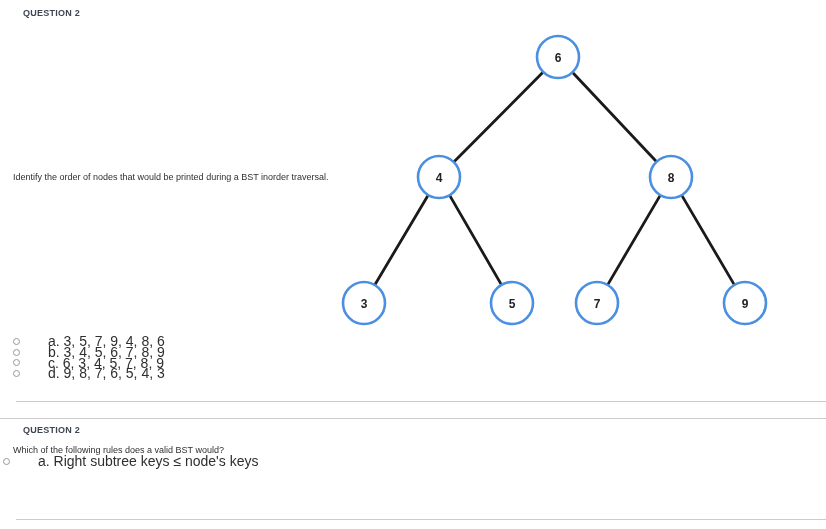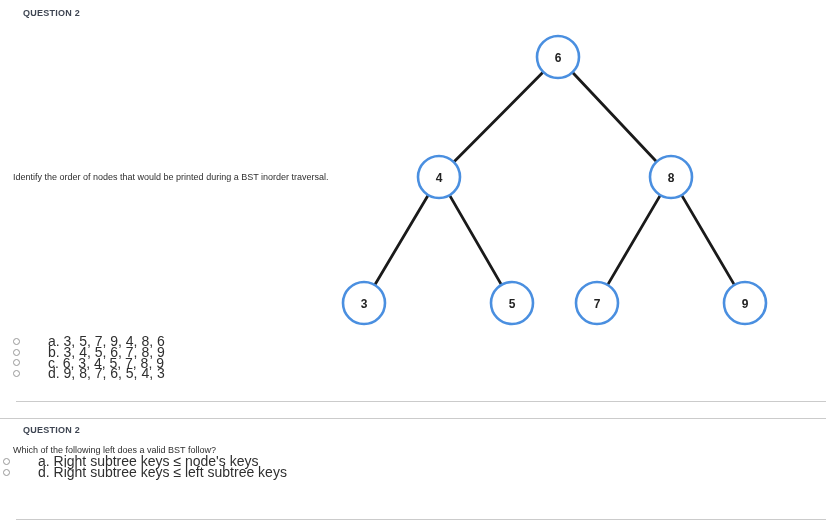--- a/index.html
+++ b/index.html
@@ -139,26 +139,22 @@
       <span class="radio" style="border-color: rgb(153, 153, 153);"></span>
       <span class="opt-text">d. 9, 8, 7, 6, 5, 4, 3</span>
     </li>
   </ul>
 
 <div class="abs divider" style="left:16px; top:401px; width:810px;"></div>
 <div class="abs divider" style="left:0px; top:418px; width:826px;"></div>
 
 <div class="abs q-header" style="left:23px; top:425px;">QUESTION 2</div>
 
-<div class="abs q-prompt" style="left:13px; top:445px;">Which of the following left does a valid BST follow?</div>
+<div class="abs q-prompt" style="left:13px; top:445px;">Which of the following rules does a valid BST would?</div>
 
 <ul class="abs opt-list" id="q3-options" style="left:3px; top:456px;">
     <li class="opt-row">
       <span class="radio" style="border-color: rgb(153, 153, 153);"></span>
       <span class="opt-text">a. Right subtree keys ≤ node's keys</span>
     </li>
-    <li class="opt-row">
-      <span class="radio" style="border-color: rgb(153, 153, 153);"></span>
-      <span class="opt-text">d. Right subtree keys ≤ left subtree keys</span>
-    </li>
   </ul>
 
 <div class="abs divider" style="left:16px; top:519px; width:810px;"></div>
 
 </body></html>

